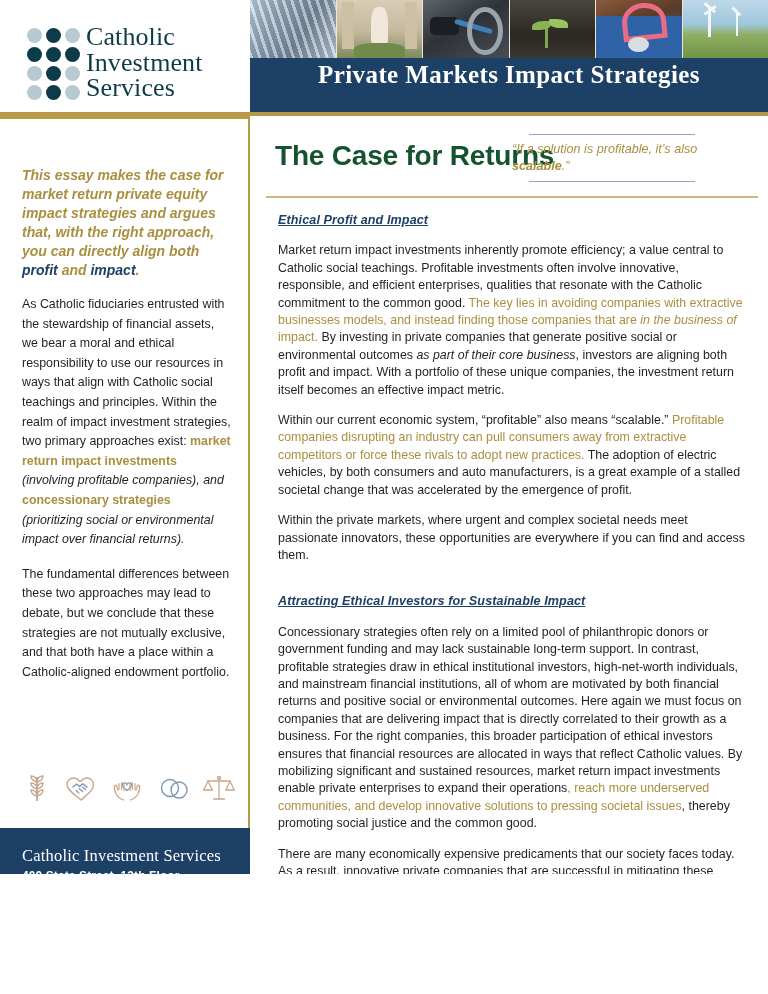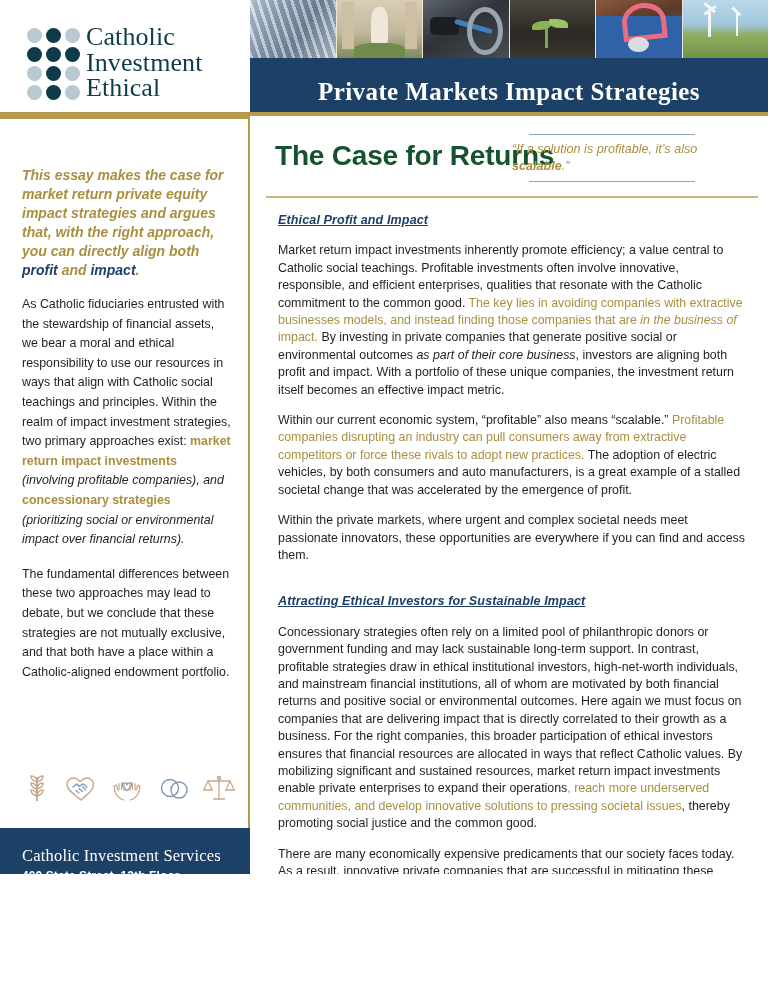--- a/index.html
+++ b/index.html
@@ -95,21 +95,21 @@
     position:absolute;left:0;top:0;width:518px;height:58px;
     display:flex;overflow:hidden;
   }
   .photo-strip .ph{flex:1 1 0;height:58px;position:relative;overflow:hidden;border-right:1px solid #efe7d5;}
   .photo-strip .ph:last-child{border-right:none;}
   .banner{
     position:absolute;left:0;top:58px;width:518px;height:54px;
     background:#1d4066;
   }
   .banner .btitle{
-    position:absolute;left:0;right:0;top:20px;text-align:center;
+    position:absolute;left:0;right:0;top:3px;text-align:center;
     font-family:"Liberation Serif",serif;font-weight:bold;
     color:#ffffff;font-size:25px;letter-spacing:.4px;
   }
   .banner-gold{
     position:absolute;left:0;top:112px;width:518px;height:4px;background:#b79a49;
   }
   .main-title{
     position:absolute;left:25px;top:140px;
     font-size:28px;font-weight:bold;color:#14532d;letter-spacing:-.2px;
   }
@@ -153,21 +153,21 @@
           <i class="dot-light"></i>
           <i class="dot-dark"></i>
           <i class="dot-light"></i>
           <i class="dot-light"></i>
           <i class="dot-dark"></i>
           <i class="dot-light"></i>
         </div>
       <div class="logo-word">
         <div>Catholic</div>
         <div>Investment</div>
-        <div>Ethical</div>
+        <div>Services</div>
       </div>
     </div>
 
     <div class="gold-bar"></div>
 
 
     <div class="left-body">
       <p class="lead"><span style="color: rgb(169, 143, 63); font-style: italic;">This essay makes the case for market return private equity impact strategies and argues that, with the right approach, you can directly align both </span><span style="color: rgb(29, 64, 102); font-weight: bold; font-style: italic;">profit</span><span style="color: rgb(169, 143, 63); font-style: italic;"> and </span><span style="color: rgb(29, 64, 102); font-weight: bold; font-style: italic;">impact</span><span style="color: rgb(169, 143, 63); font-style: italic;">.</span></p>
       <p><span>As Catholic fiduciaries entrusted with the stewardship of financial assets, we bear a moral and ethical responsibility to use our resources in ways that align with Catholic social teachings and principles. Within the realm of impact investment strategies, two primary approaches exist: </span><span style="color: rgb(169, 143, 63); font-weight: bold;">market return impact investments</span><span style="font-style: italic;"> (involving profitable companies), and </span><span style="color: rgb(169, 143, 63); font-weight: bold;">concessionary strategies</span><span style="font-style: italic;"> (prioritizing social or environmental impact over financial returns).</span></p>
       <p>The fundamental differences between these two approaches may lead to debate, but we conclude that these strategies are not mutually exclusive, and that both have a place within a Catholic-aligned endowment portfolio.</p>

